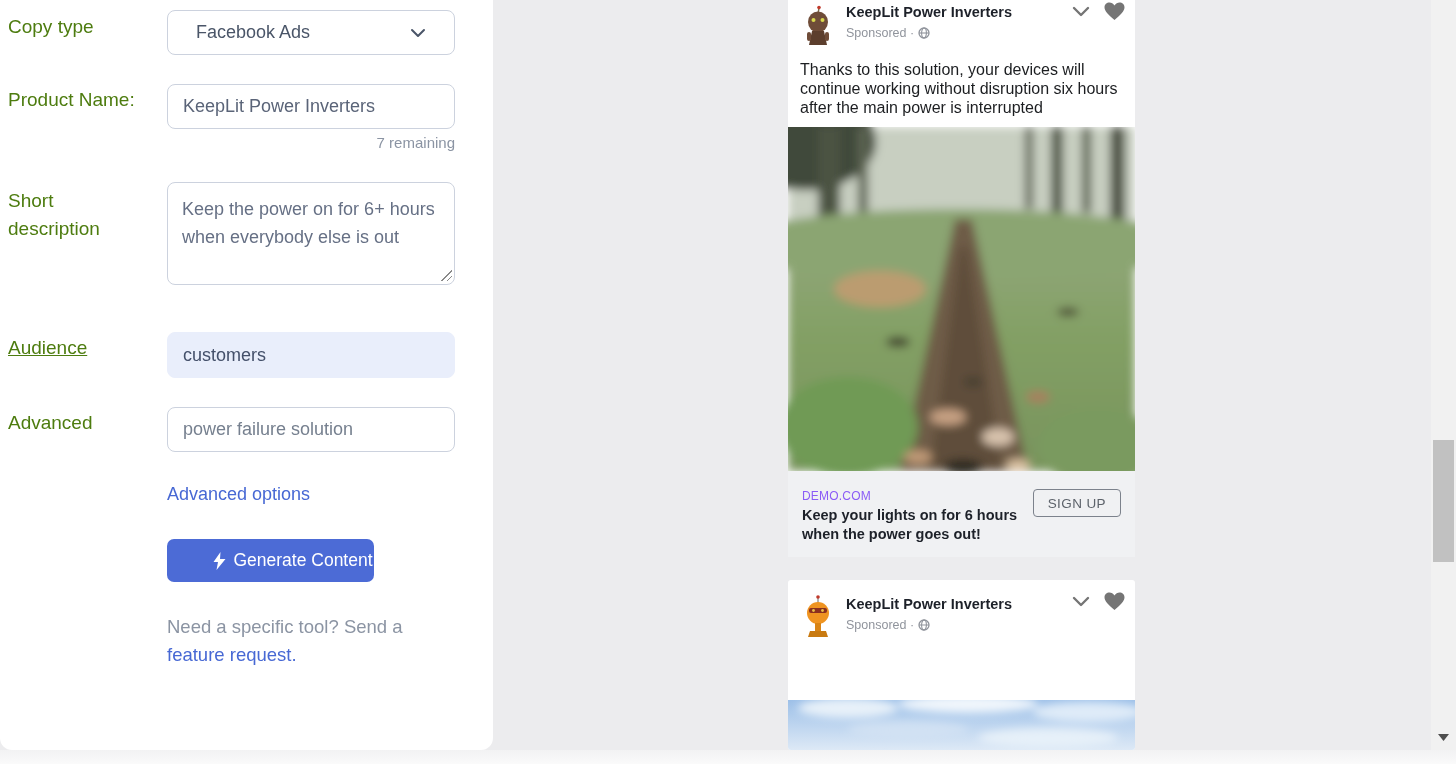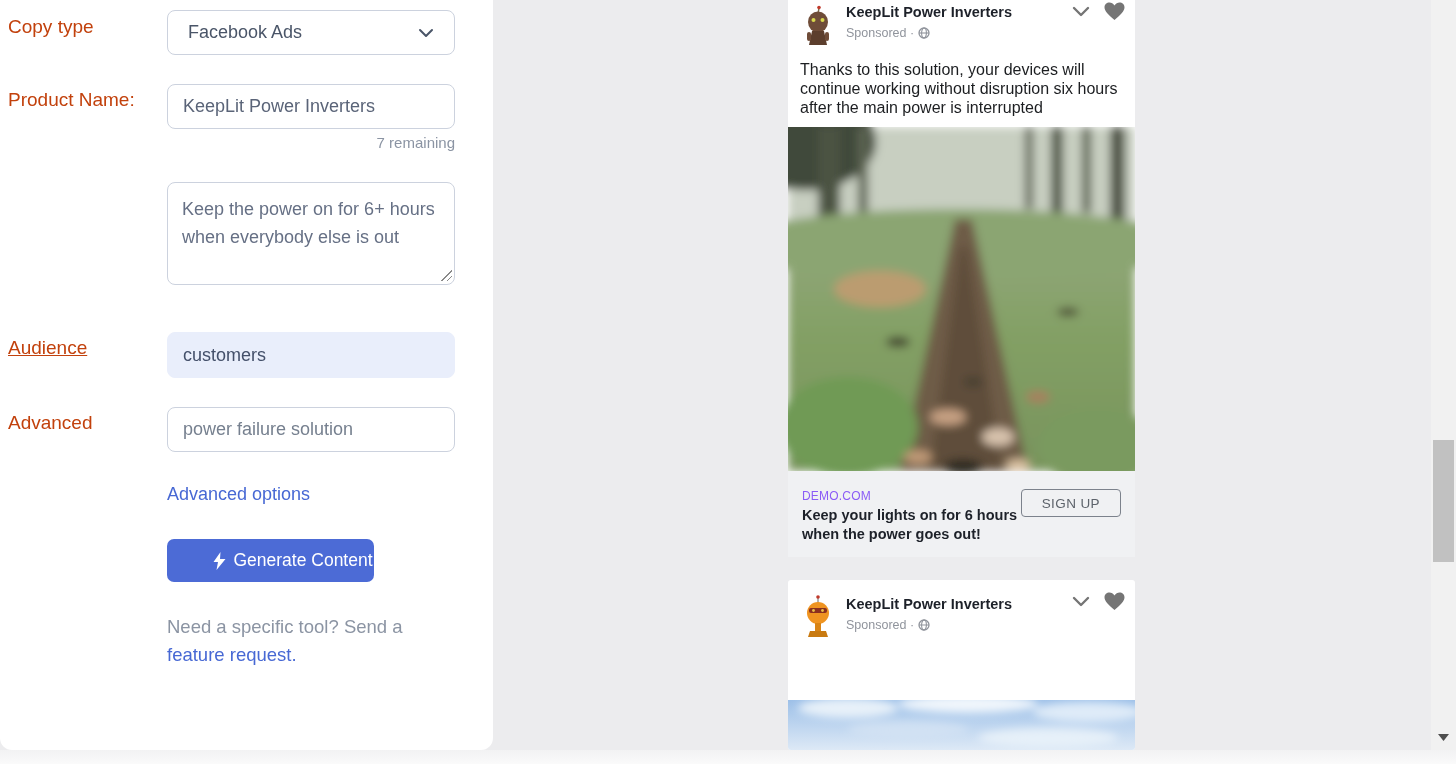--- a/index.html
+++ b/index.html
@@ -2,26 +2,26 @@
 <html><head>
 <meta charset="utf-8">
 <style>
   * { margin:0; padding:0; box-sizing:border-box; }
   html,body { width:1456px; height:764px; overflow:hidden; }
   body { position:relative; background:#ececee; font-family:"Liberation Sans", sans-serif; }
 
   
   .panel { position:absolute; left:0; top:0; width:493px; height:750px; background:#ffffff;
            border-radius:0 0 12px 12px; }
-  .flabel { position:absolute; left:8px; width:130px; font-size:19px; line-height:28px; color:#c2410c; }
+  .flabel { position:absolute; left:8px; width:130px; font-size:19px; line-height:28px; color:#4d7c0f; }
   .fbox   { position:absolute; left:167px; width:288px; border:1px solid #ccd2de; border-radius:8px;
             background:#fff; font-family:"Liberation Sans", sans-serif; font-size:18px; color:#5a6478; }
   input.fbox { padding:0 15px; }
   .selectbox { position:absolute; left:167px; top:10px; width:288px; height:45px; border:1px solid #ccd2de;
-               border-radius:8px; display:flex; align-items:center; padding:0 20px; font-size:18px;
+               border-radius:8px; display:flex; align-items:center; padding:0 28px; font-size:18px;
                color:#4a5568; cursor:pointer; background:#fff; }
   .selectbox .chev { margin-left:auto; }
   .copy-label { top:13px; }
   .prod-label { top:86px; }
   .prod-input { top:84px; height:45px; }
   .remaining  { position:absolute; left:167px; top:134px; width:288px; text-align:right;
                 font-size:15px; color:#8b94a3; }
   .desc-label { top:187px; }
   .desc-area  { top:182px; height:103px; padding:12px 14px; line-height:28px; resize:none; overflow:hidden;
                 color:#667085; }
@@ -47,21 +47,21 @@
   .avatar { position:absolute; left:16px; width:28px; height:42px; }
   .pgname { position:absolute; left:58px; font-size:14.5px; font-weight:bold; color:#1d2129; }
   .sponsored { position:absolute; left:58px; font-size:12.5px; color:#90949c; display:flex; align-items:center; gap:4px; }
   .hdr-icons { position:absolute; right:10px; display:flex; align-items:center; gap:14px; }
   .adbody { position:absolute; left:12px; width:323px; font-size:16px; line-height:19px; color:#1c1e21; }
   .adimg { position:absolute; left:0; width:347px; overflow:hidden; }
   .adfooter { position:absolute; left:0; top:483px; width:347px; height:86px; background:#f0f1f3; }
   .addomain { position:absolute; left:14px; top:18px; font-size:12px; color:#8b5cf6; letter-spacing:.2px; }
   .adheadline { position:absolute; left:14px; top:35px; width:240px; font-size:14.5px; font-weight:bold;
                 line-height:19px; color:#1d2129; }
-  .cta { position:absolute; right:14px; top:18px; height:28px; padding:0 20px; background:transparent;
+  .cta { position:absolute; right:14px; top:18px; height:28px; padding:0 14px; background:transparent;
          border:1px solid #7c828c; border-radius:4px; font-size:13.5px; color:#5d636b;
          font-family:"Liberation Sans",sans-serif; letter-spacing:.4px; cursor:pointer; }
 
   
   .vtrack { position:absolute; left:1431px; top:0; width:25px; height:750px; background:#f1f1f1; }
   .vthumb { position:absolute; left:2px; top:440px; width:21px; height:122px; background:#c1c1c1; }
   .vdown  { position:absolute; left:0; top:724px; width:25px; height:26px; display:flex;
             align-items:center; justify-content:center; }
   .bottom-strip { position:absolute; left:0; top:750px; width:1456px; height:14px;
                   background:linear-gradient(#f2f2f3,#fafafa); }
@@ -78,20 +78,21 @@
       <svg width="16" height="10" viewBox="0 0 16 10">
           <path d="M2 2 L8 8 L14 2" fill="none" stroke="#4a5568" stroke-width="2" stroke-linecap="round" stroke-linejoin="round"></path>
         </svg>
     </span>
   </div>
 
   <div class="flabel prod-label">Product Name:</div>
   <input class="fbox prod-input" value="KeepLit Power Inverters" style="">
   <div class="remaining">7 remaining</div>
 
+  <div class="flabel desc-label">Short description</div>
   <textarea class="fbox desc-area" style="">Keep the power on for 6+ hours when everybody else is out</textarea>
   <div class="resize-grip"></div>
 
   <div class="flabel aud-label">Audience</div>
   <input class="fbox aud-input" value="customers" style="">
 
   <div class="flabel key-label">Advanced</div>
   <input class="fbox key-input" value="power failure solution" style="">
 
   <div class="adv-link">Advanced options</div>

